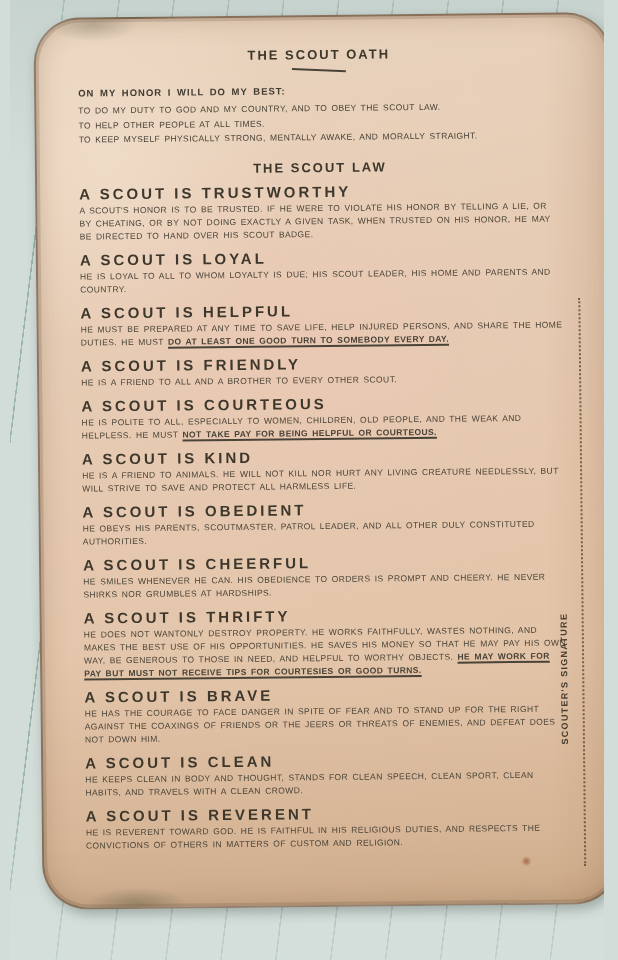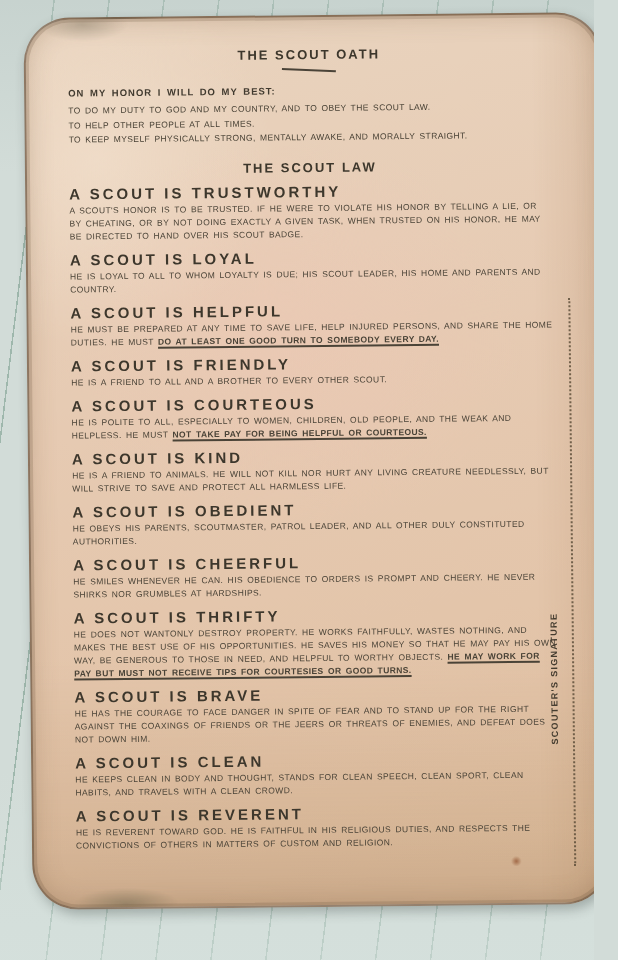--- a/index.html
+++ b/index.html
@@ -7,20 +7,21 @@
     width:618px;height:960px;overflow:hidden;
     font-family:"Liberation Sans",sans-serif;
     background:#d2dcd8;
   }
   
   .photo{
     position:relative;width:594px;height:960px;overflow:hidden;
     background:
       linear-gradient(180deg, rgba(186,200,196,.45) 0%, rgba(0,0,0,0) 18%, rgba(0,0,0,0) 80%, rgba(214,226,222,.6) 100%),
       repeating-linear-gradient(97deg, #d2dcd8 0 53px, #9eb7ac 53px 54.5px);
+    margin-left: 10px;
   }
   
   .card{
     position:absolute;left:28px;top:15px;width:574px;height:888px;
     border-radius:46px;
     transform:rotate(-.6deg);
     border:2px solid rgba(80,62,45,.55);
     background:
       radial-gradient(circle 7px at 84% 95.3%, rgba(140,75,40,.7), rgba(140,75,40,0) 75%),
       radial-gradient(ellipse 80px 24px at 16% 99.6%, rgba(98,96,72,.45), rgba(98,96,72,0) 65%),

